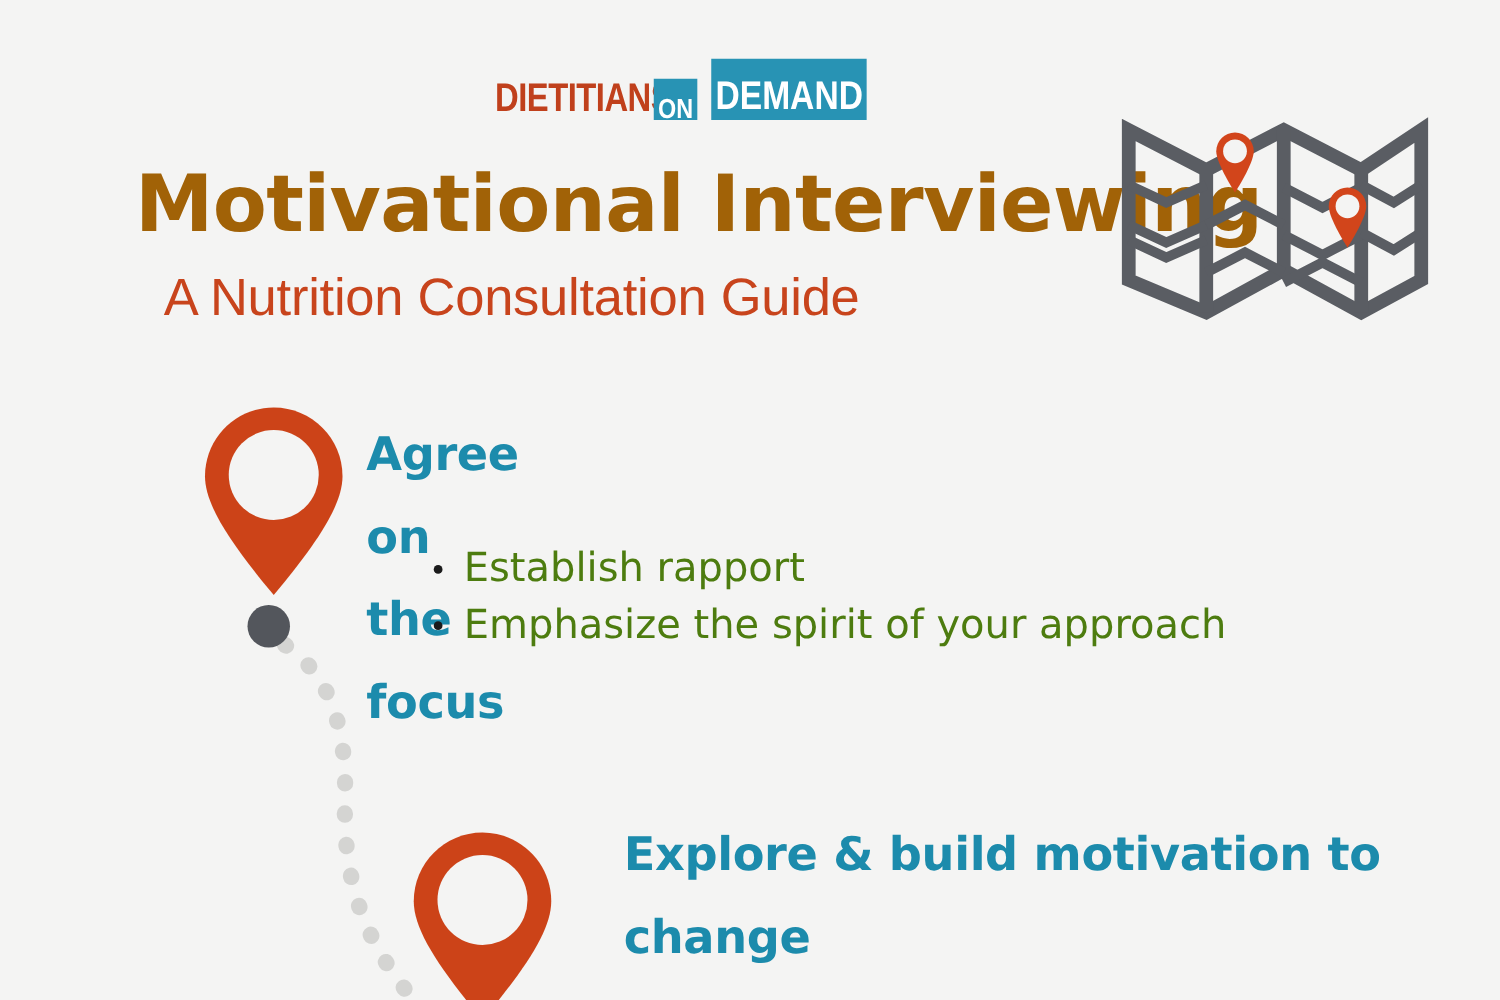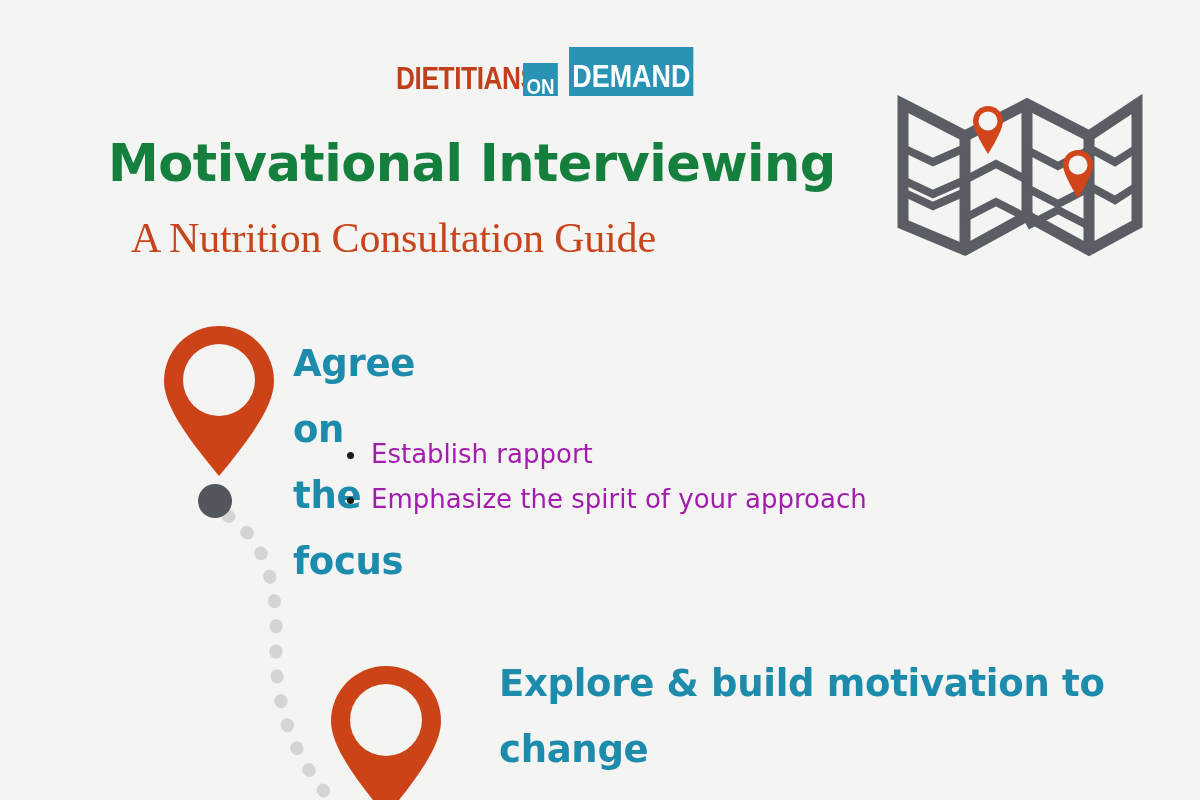--- a/index.html
+++ b/index.html
@@ -77,31 +77,31 @@
     display: inline-block;
   }
 
   
   .main-title {
     position: absolute;
     left: 108px;
     top: 131px;
     font-family: "DejaVu Sans", sans-serif;
     font-weight: 700;
-    font-size: 51px;
+    font-size: 63px;
     line-height: 66px;
-    color: #15803d;
+    color: #a16207;
     letter-spacing: -0.5px;
     white-space: nowrap;
   }
   .sub-title {
     position: absolute;
     left: 131px;
     top: 212px;
-    font-family: Liberation Serif, serif;
+    font-family: Liberation Sans, sans-serif;
     font-weight: 400;
     font-size: 42px;
     line-height: 52px;
     color: #c8441c;
     letter-spacing: -0.2px;
     white-space: nowrap;
   }
 
   
   .map-illustration {
@@ -133,22 +133,22 @@
     width: 680px;
     white-space: normal;
     margin-left: 39px;
   }
   .step-bullets {
     position: absolute;
     margin: 0;
     padding: 0 0 0 36px;
     list-style: none;
     font-family: "DejaVu Sans", sans-serif;
-    font-size: 26px;
-    color: #a21caf;
+    font-size: 32px;
+    color: #4d7c0f;
   }
   .step-bullets li {
     position: relative;
     line-height: 45px;
     white-space: nowrap;
   }
   .step-bullets li::before {
     content: "";
     position: absolute;
     left: -24px;

